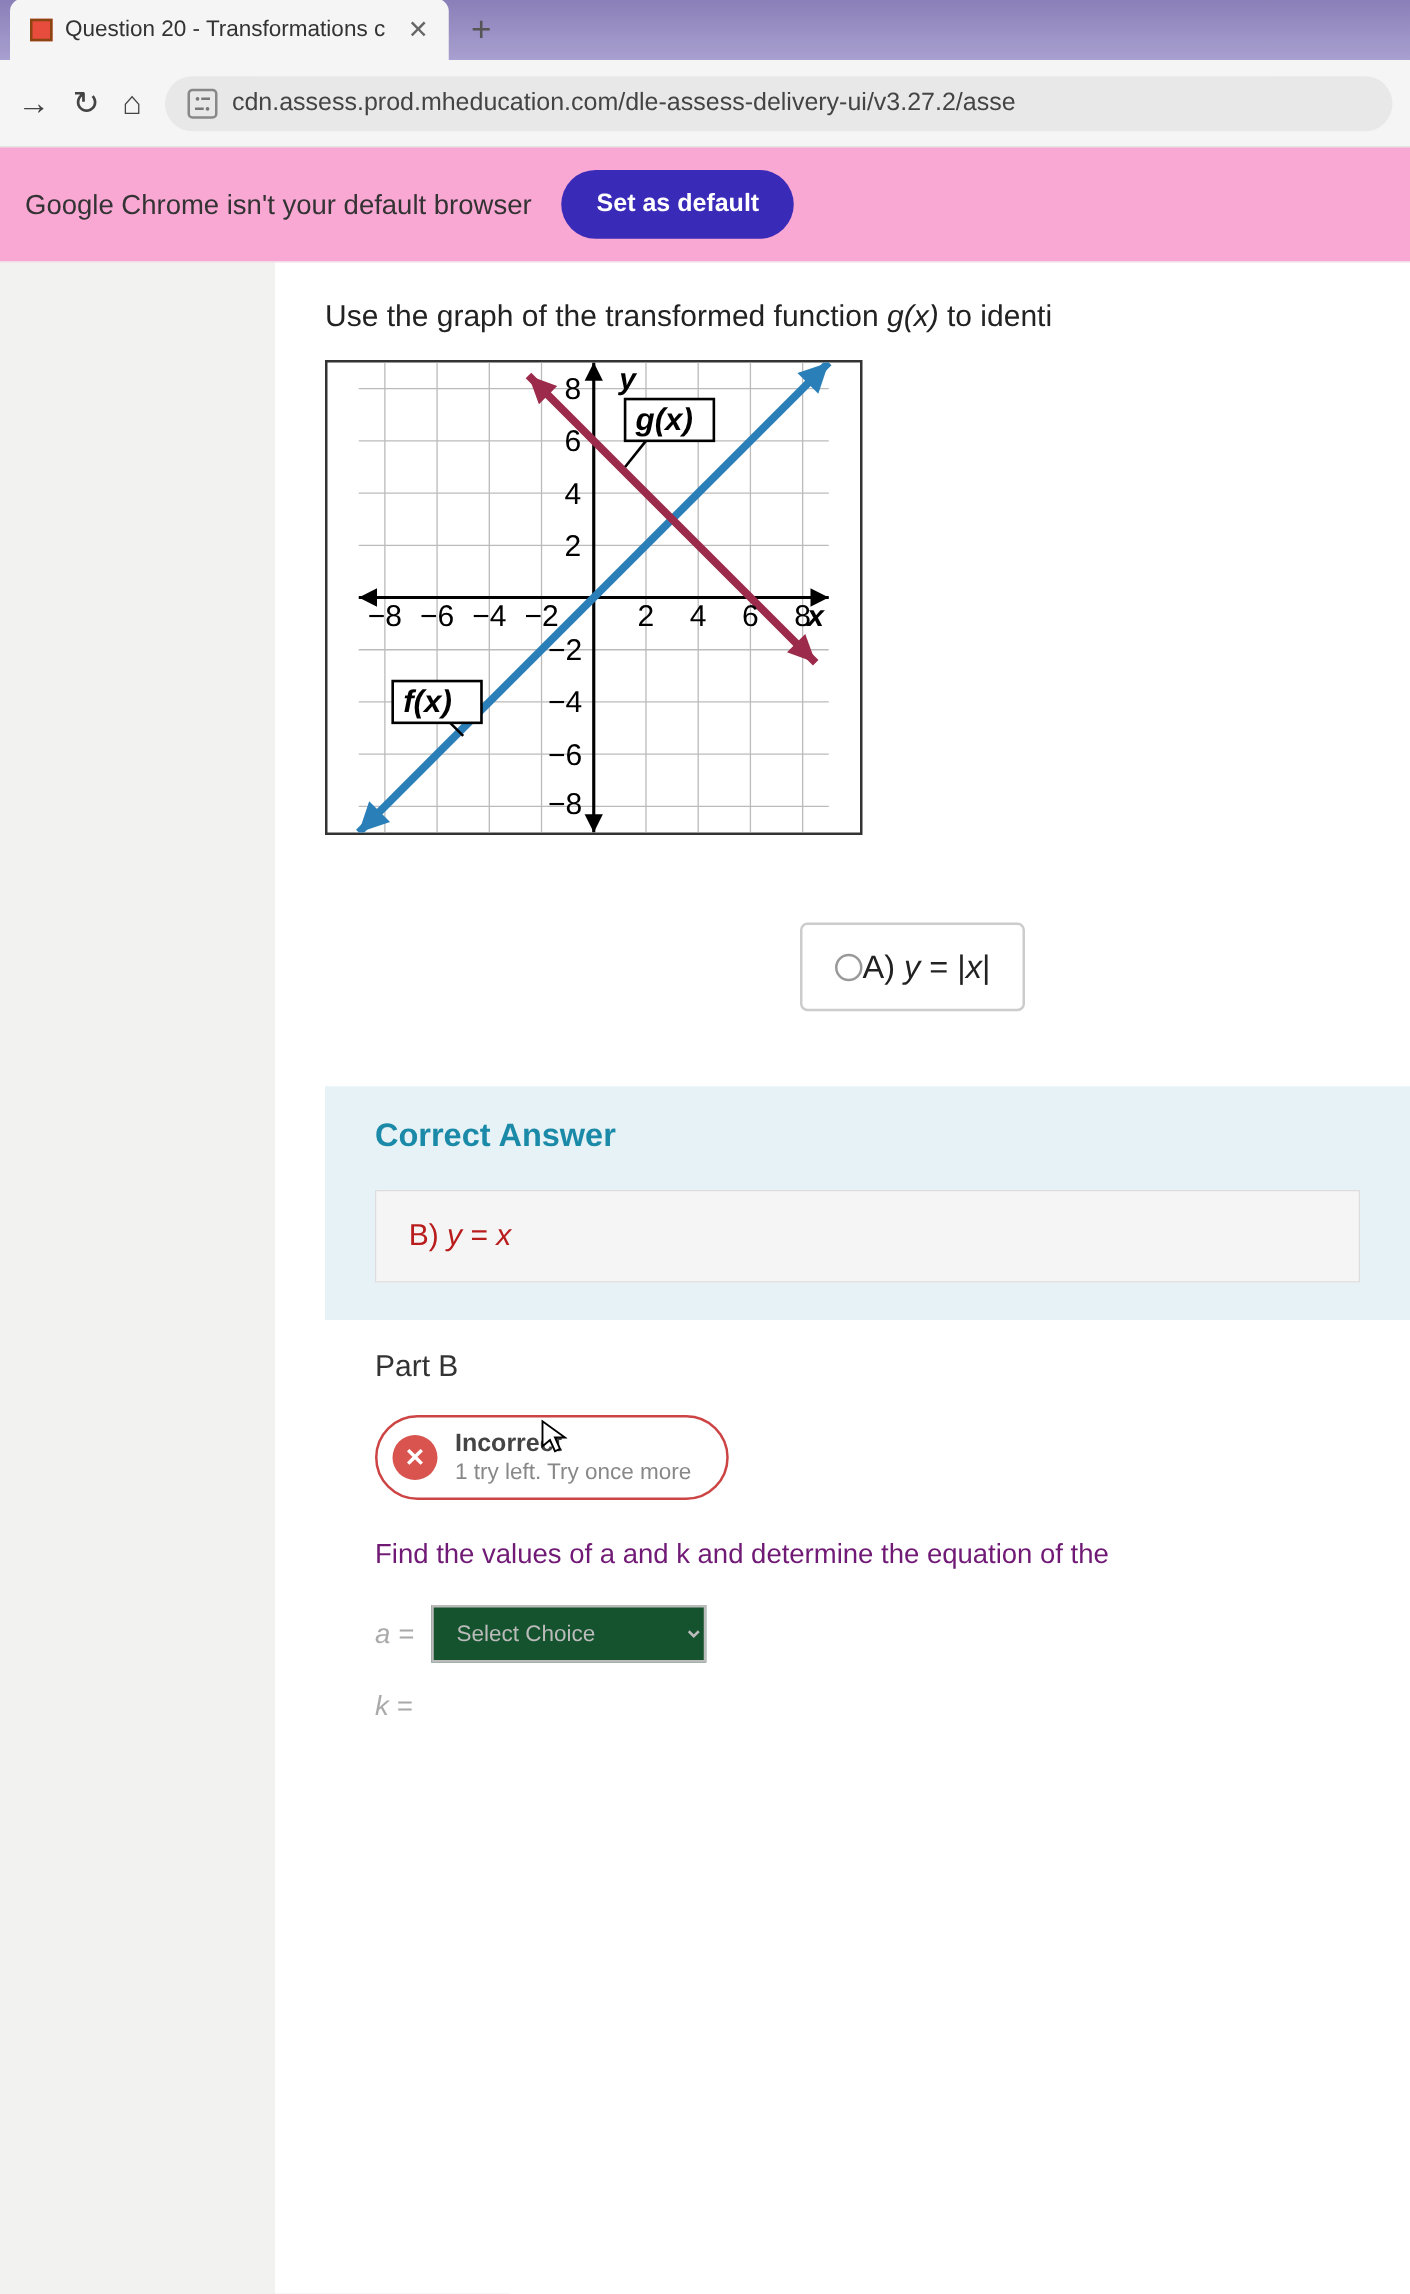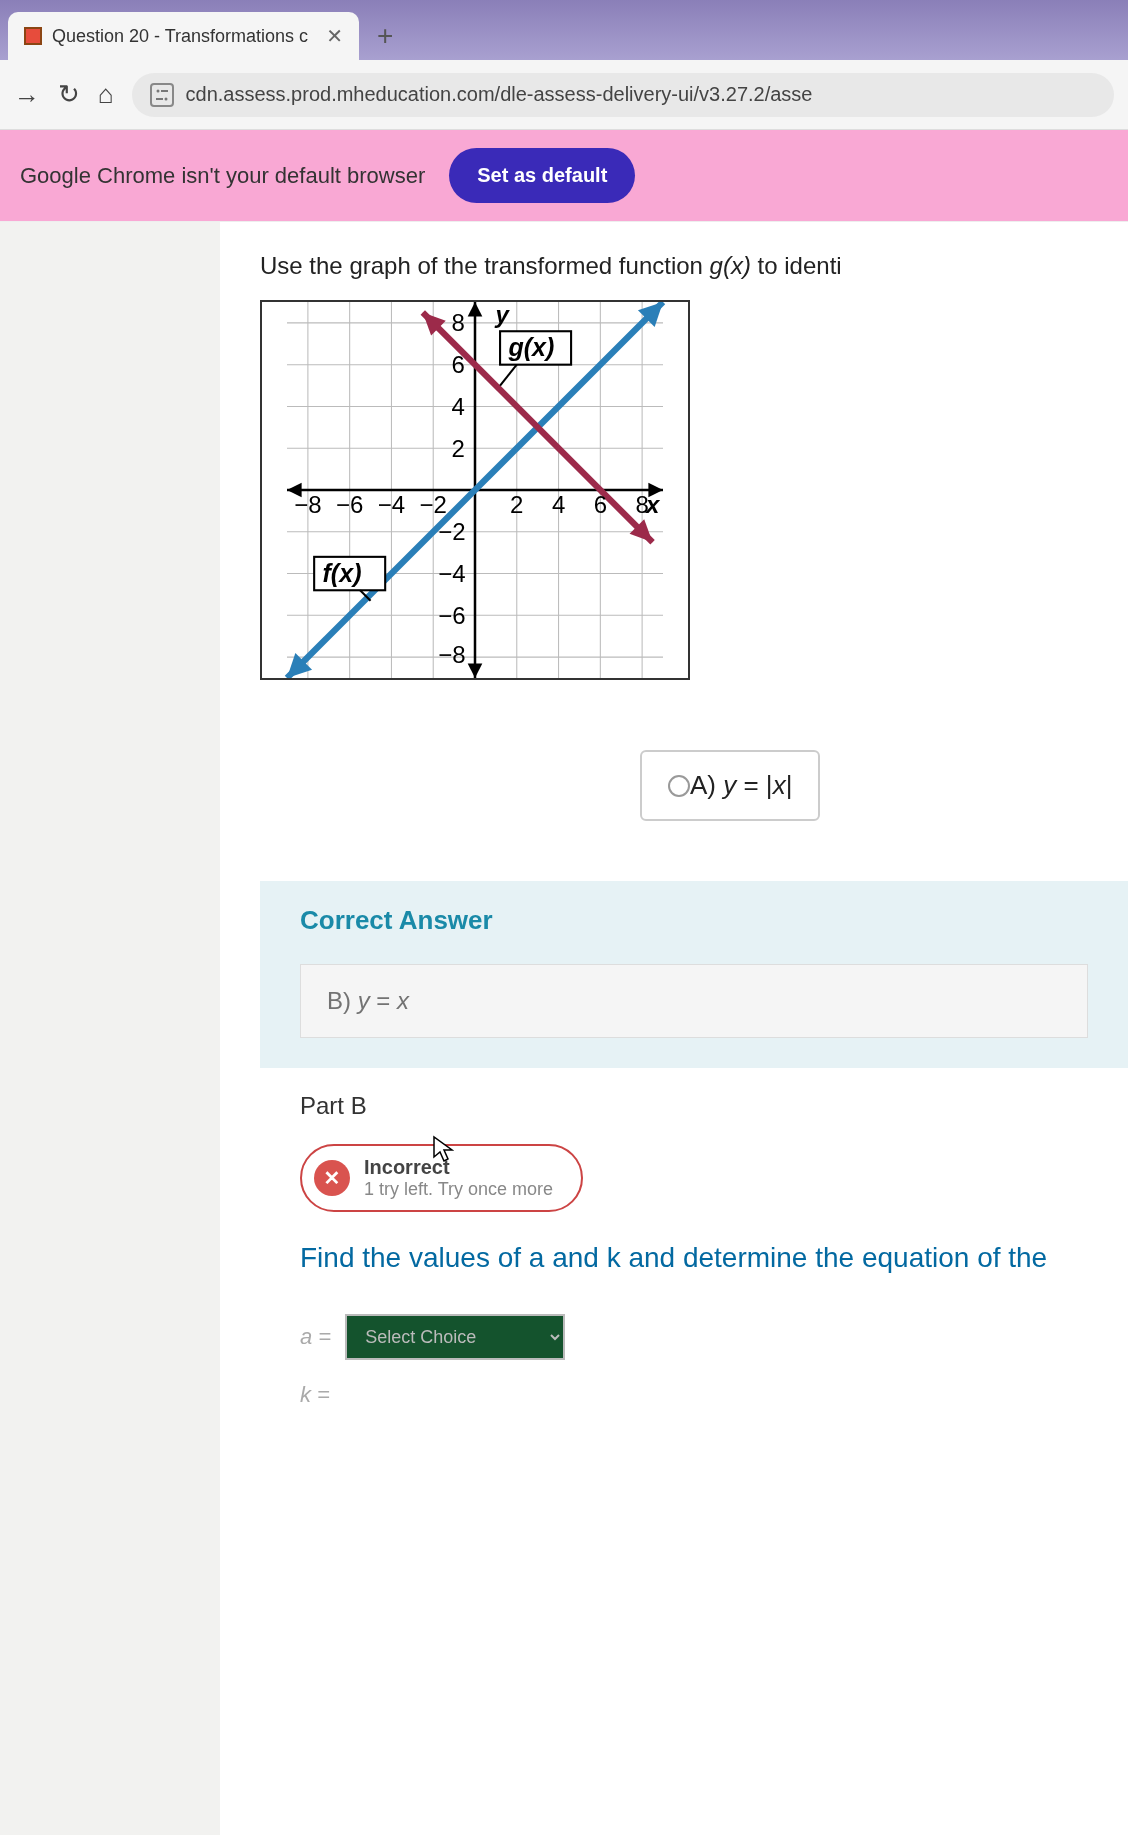--- a/index.html
+++ b/index.html
@@ -1,17 +1,17 @@
 <!DOCTYPE html>
 <html><head>
 <meta charset="utf-8">
 <style>
 *{box-sizing:border-box;margin:0;padding:0;font-family:Arial,Helvetica,sans-serif}
 body{width:1128px;height:1835px;background:#e8e8e8;overflow:hidden}
-.tab-bar{background:linear-gradient(#8a7fb8,#a8a0d0);height:60px;display:flex;align-items:flex-end;padding:0 8px}
+.tab-bar{background:linear-gradient(#8a7fb8,#a8a0d0);height:48px;display:flex;align-items:flex-end;padding:0 8px}
 .tab{background:#f5f5f5;border-radius:10px 10px 0 0;padding:12px 16px;display:flex;align-items:center;gap:10px;margin-right:4px;font-size:18px;color:#333}
 .tab-icon{width:18px;height:18px;background:#e74c3c;border:2px solid #8b4513}
 .tab-close{font-size:20px;color:#666;margin-left:8px;cursor:pointer}
 .new-tab{color:#555;font-size:28px;padding:8px 14px;cursor:pointer}
 .addr-bar{background:#f5f5f5;height:70px;display:flex;align-items:center;padding:0 14px;gap:18px;border-bottom:1px solid #ddd}
 .nav-icon{font-size:26px;color:#444;cursor:pointer}
 .url-box{flex:1;background:#e8e8e8;border-radius:28px;padding:10px 18px;display:flex;align-items:center;gap:12px;color:#444;font-size:20px}
 .url-icon{width:24px;height:24px;border:2px solid #888;border-radius:4px;display:flex;align-items:center;justify-content:center;font-size:14px}
 .default-bar{background:#f9a8d4;padding:18px 20px;display:flex;align-items:center;gap:24px;border-bottom:1px solid #eee}
 .default-msg{font-size:22px;color:#333}
@@ -20,30 +20,30 @@
 .sidebar{width:220px;background:#f2f2f0}
 .content{flex:1;background:#fff;padding:30px 0 30px 40px;overflow:hidden}
 .prompt{font-size:24px;color:#222;margin-bottom:20px}
 .prompt i{font-style:italic}
 .graph-box{border:2px solid #333;width:430px;height:380px;position:relative;background:#fff;margin-bottom:70px}
 .graph-box svg{width:100%;height:100%}
 .answer-opt{display:inline-flex;align-items:center;border:2px solid #ccc;border-radius:6px;padding:18px 26px;font-size:26px;color:#222;margin-left:380px;margin-bottom:60px;cursor:pointer}
 .radio{width:22px;height:22px;border:2px solid #999;border-radius:50%}
 .correct-section{background:#e6f2f5;padding:24px 40px 30px;margin-right:0}
 .correct-title{color:#1a8aa8;font-size:26px;font-weight:bold;margin-bottom:28px}
-.correct-box{background:#f5f5f5;border:1px solid #ddd;padding:22px 26px;font-size:24px;color:#737373}
+.correct-box{background:#f5f5f5;border:1px solid #ddd;padding:22px 26px;font-size:24px;color:#b91c1c}
 .correct-box i{font-style:italic}
 .partb{padding:24px 40px 20px}
 .partb-title{font-size:24px;color:#333;margin-bottom:24px}
 .status-pill{display:inline-flex;align-items:center;gap:14px;border:2px solid #c44;border-radius:40px;padding:10px 28px 10px 12px;margin-bottom:30px}
 .status-x{width:36px;height:36px;background:#d9534f;border-radius:50%;color:#fff;display:flex;align-items:center;justify-content:center;font-size:20px;font-weight:bold}
 .status-text{display:flex;flex-direction:column}
 .status-main{color:#444;font-size:20px;font-weight:bold}
 .status-sub{color:#888;font-size:18px}
-.partb-prompt{color:#0369a1;font-size:28px;margin-bottom:40px}
+.partb-prompt{color:#701a75;font-size:22px;margin-bottom:28px}
 .eq-row{display:flex;align-items:center;gap:14px;color:#aaa;font-size:22px;font-style:italic;margin-bottom:22px}
 .eq-input{border:2px solid #bbb;padding:10px 14px;width:220px;background:#14532d;font-size:18px;color:#bbb}
 .cursor-arrow{position:absolute;left:432px;top:1135px;font-size:26px;color:#222;z-index:10;pointer-events:none}
 </style>
 </head>
 <body>
 
 <div class="tab-bar">
   <div class="tab">
     <span class="tab-icon"></span>

